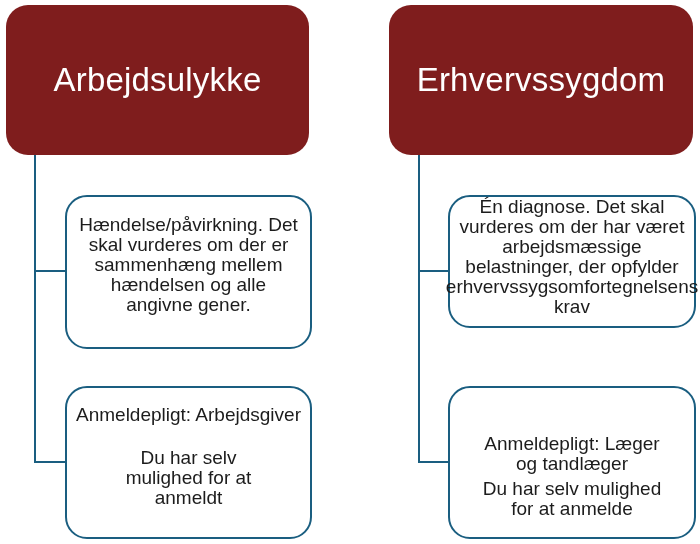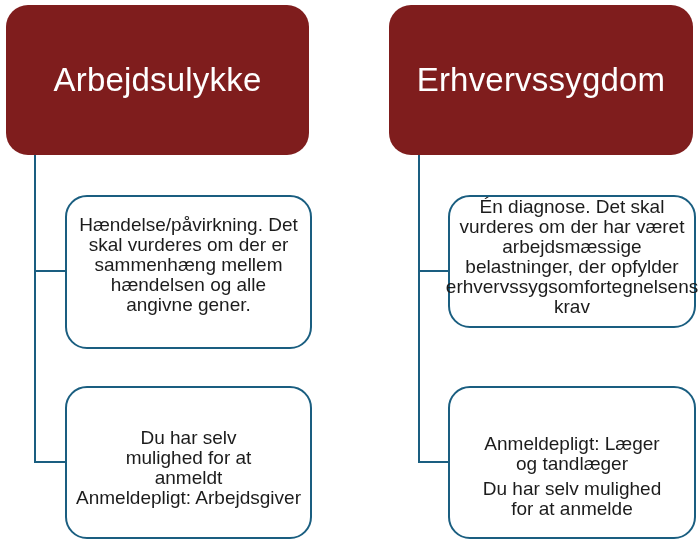--- a/index.html
+++ b/index.html
@@ -64,22 +64,22 @@
 
 <div class="vline" style="left:34px; top:155px; height:308px;"></div>
 <div class="hline" style="left:34px; top:270px; width:32px;"></div>
 <div class="hline" style="left:34px; top:461px; width:32px;"></div>
 
 <div class="child-box" style="left:65px; top:195px; width:247px; height:154px; padding-bottom:14px;">
   <p style="padding:0 4px;">Hændelse/påvirkning. Det skal vurderes om der er sammenhæng mellem hændelsen og alle angivne gener.</p>
 </div>
 
 <div class="child-box" style="left:65px; top:386px; width:247px; height:153px; justify-content:flex-start; padding-top:17px;">
+  <p>Anmeldepligt: Arbejdsgiver</p>
   <p style="margin-top:23px; padding:0 28px;">Du har selv mulighed for at anmeldt</p>
-  <p>Anmeldepligt: Arbejdsgiver</p>
 </div>
 
 <div class="header-box" style="left:389px; top:5px; width:304px; height:150px;">
   <span>Erhvervssygdom</span>
 </div>
 
 <div class="vline" style="left:418px; top:155px; height:308px;"></div>
 <div class="hline" style="left:418px; top:270px; width:31px;"></div>
 <div class="hline" style="left:418px; top:461px; width:31px;"></div>
 

